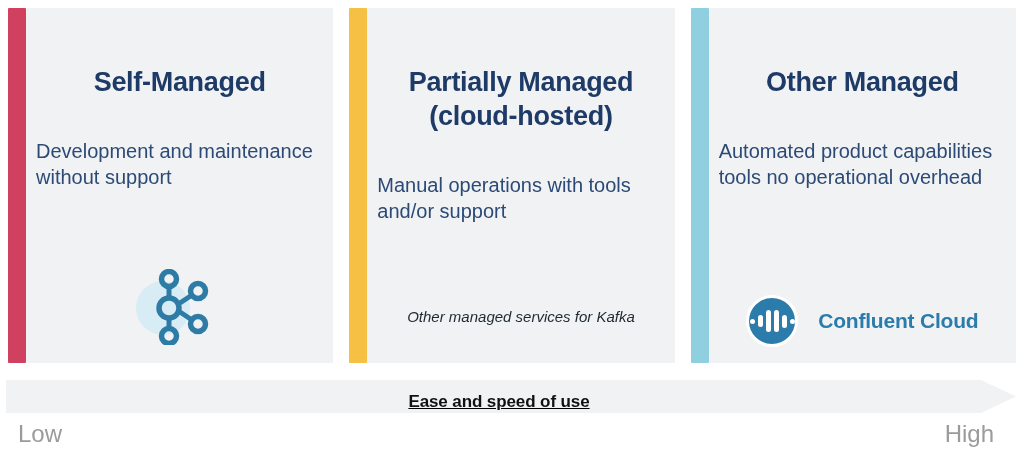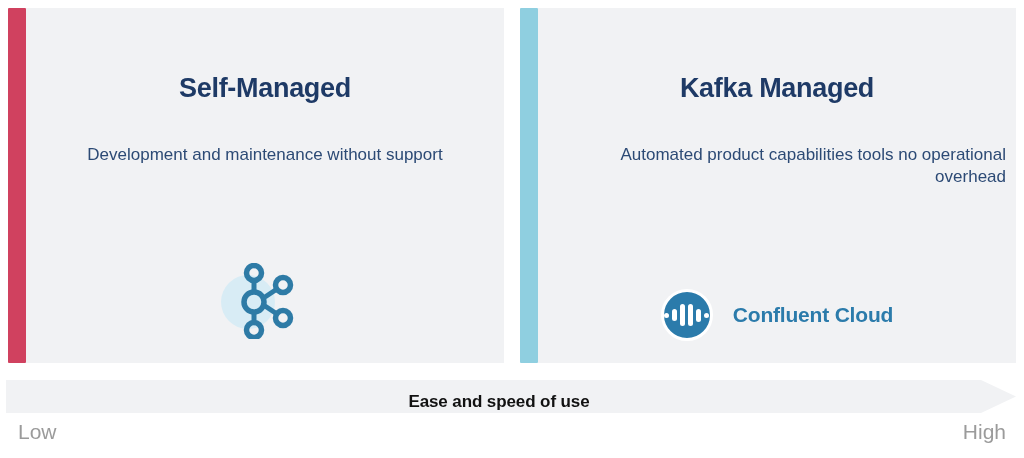--- a/index.html
+++ b/index.html
@@ -35,38 +35,38 @@
     width: 18px;
     flex: 0 0 18px;
     border-radius: 1px;
   }
   .panel-body {
     flex: 1 1 auto;
     background: #f1f2f4;
     display: flex;
     flex-direction: column;
     align-items: center;
-    padding: 8px 10px;
+    padding: 2px 10px;
     box-sizing: border-box;
   }
 
   .panel-title {
     color: #1e3a66;
     font-weight: bold;
     font-size: 27px;
     line-height: 1.25;
     text-align: center;
     margin-top: 56px;
     letter-spacing: -0.3px;
   }
   .panel-desc {
     color: #2c4a75;
-    font-size: 17px;
+    font-size: 20px;
     line-height: 1.3;
-    text-align: right;
+    text-align: left;
     margin-top: 38px;
     font-weight: normal;
   }
   .panel-note {
     color: #1f2933;
     font-size: 15px;
     font-style: italic;
     line-height: 1.35;
     text-align: center;
     margin-top: auto;
@@ -137,39 +137,40 @@
     position: absolute;
     left: 6px;
     top: 380px;
     width: 1010px;
     height: 43px;
     background: #f1f2f4;
     clip-path: polygon(0 0, 975px 0, 1010px 16.5px, 975px 33px, 0 33px);
     display: flex;
     align-items: center;
     justify-content: center;
+    text-decoration: underline;
   }
   #arrow-label {
     color: #111111;
     font-size: 17px;
     font-weight: bold;
     letter-spacing: -0.1px;
     transform: translateX(-12px);
   }
 
   
   #scale-low, #scale-high {
     position: absolute;
     top: 420px;
     color: #9b9b9b;
-    font-size: 21px;
+    font-size: 24px;
     font-weight: normal;
   }
   #scale-low { left: 18px; }
-  #scale-high { right: 18px; }
+  #scale-high { right: 30px; }
 </style>
 </head>
 <body>
 
 <div id="panels">
 
   <div class="panel">
     <div class="accent" style="background:#d0415f"></div>
     <div class="panel-body">
       <div class="panel-title">
@@ -192,26 +193,37 @@
               <circle cx="19" cy="67" r="7.5"></circle>
               <circle cx="48" cy="22" r="7.5"></circle>
               <circle cx="48" cy="55" r="7.5"></circle>
             </g>
           </svg>
         </div>
       </div>
     </div>
   </div>
 
+  <div class="panel">
+    <div class="accent" style="background:#f5c043"></div>
+    <div class="panel-body">
+      <div class="panel-title">
+        <div>Partially Managed</div>
+        <div>(cloud-hosted)</div>
+      </div>
+      <div class="panel-desc">Manual operations with tools and/or support</div>
+      <div class="panel-note">Other managed services for Kafka</div>
+    </div>
+  </div>
 
   <div class="panel">
     <div class="accent" style="background:#8fcfe0"></div>
     <div class="panel-body">
       <div class="panel-title">
-        <div>Kafka Managed</div>
+        <div>Other Managed</div>
       </div>
       <div class="panel-desc">Automated product capabilities tools no operational overhead</div>
       <div class="logo-slot">
         <div class="cc-wrap">
           <div class="cc-badge">
             <span class="cc-dot"></span>
             <span class="cc-bar cc-b1"></span>
             <span class="cc-bar cc-b2"></span>
             <span class="cc-bar cc-b3"></span>
             <span class="cc-bar cc-b4"></span>

